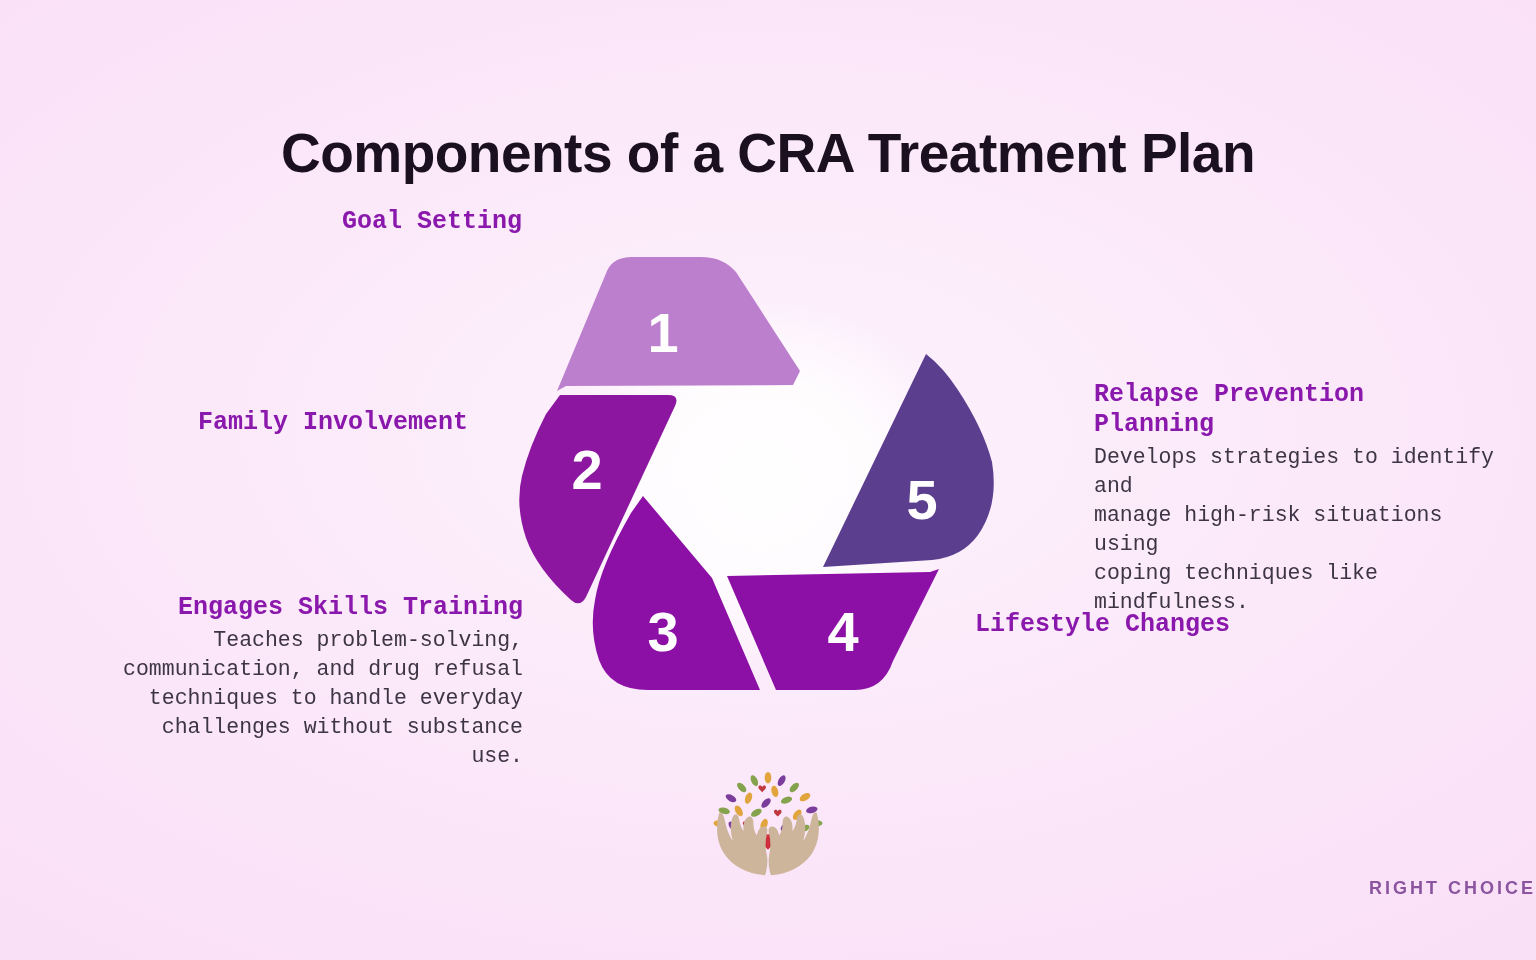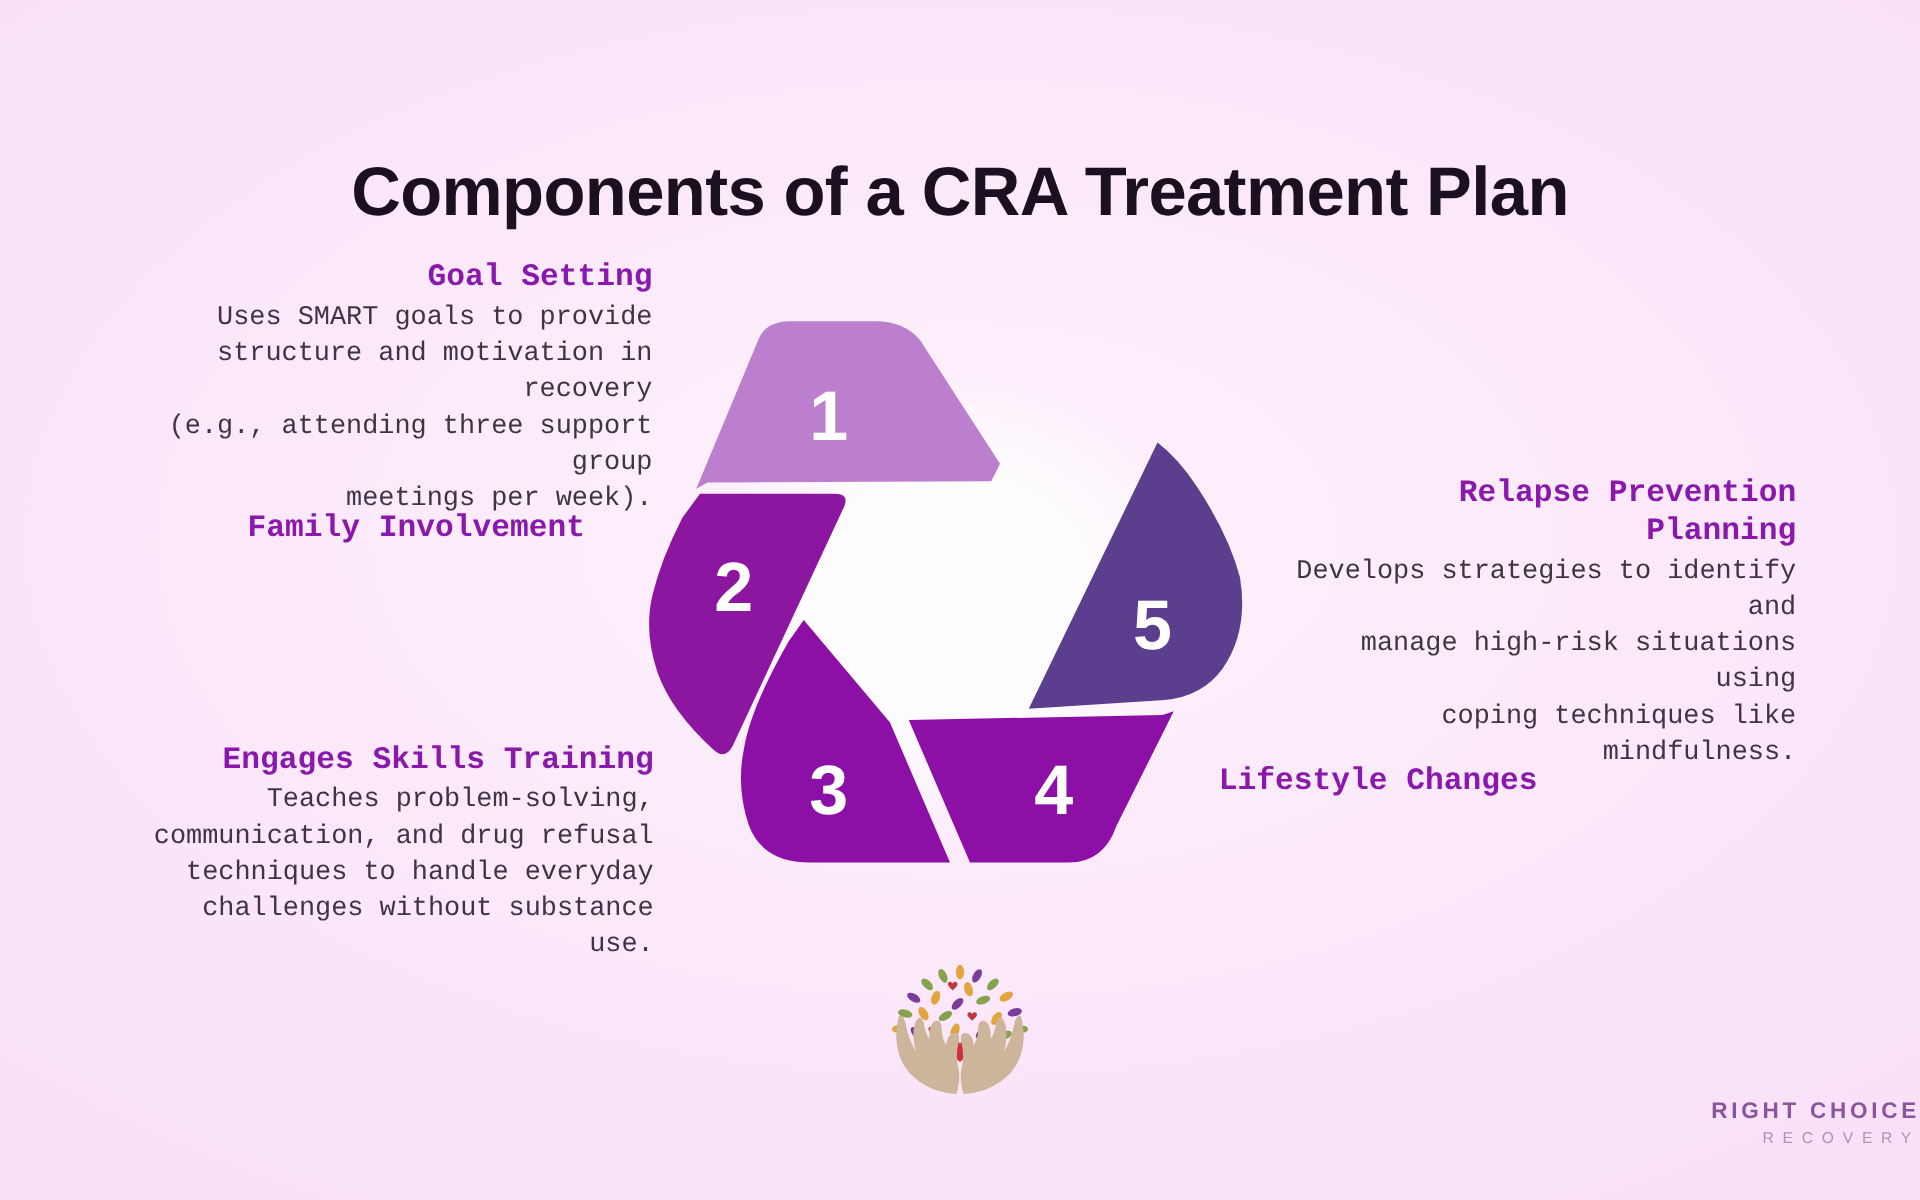--- a/index.html
+++ b/index.html
@@ -19,44 +19,40 @@
     color:#1a1020;
   }
   .block { position:absolute;font-family:Liberation Mono, monospace; }
   .block .heading { font-size:25px; line-height:30px; font-weight:bold; color:#8a18ac; margin:0 0 3px 0; }
   .block .body { font-size:21.5px; line-height:29px; color:#3d3545; white-space:pre-line; }
   .align-right { text-align:right; }
   .align-left  { text-align:left; }
   .blk-goal      { top:207px; right:1014px; width:420px; }
   .blk-family    { top:408px; right:1068px; width:420px; }
   .blk-behavior  { top:593px; right:1013px; width:420px; }
-  .blk-relapse   { top:380px; left:1037px;  width:400px;text-align:right; }
+  .blk-relapse   { top:380px; left:1094px;  width:400px; }
   .blk-lifestyle { top:610px; left:975px;   width:390px; }
   .diagram { position:absolute; left:505px; top:250px; width:500px; height:470px; }
   .seg-num { font-family:"Liberation Sans", sans-serif; font-weight:bold; font-size:56px; }
   .logo { position:absolute; left:0; top:768px; width:100%; text-align:right; }
   .logo-art { display:block; margin:0 auto; width:158px; height:112px; }
   .logo-name { margin-top:-2px; font-size:18px; font-weight:bold; letter-spacing:3px; color:#8a549e; }
   .logo-tagline { margin-top:4px; font-size:12.5px; letter-spacing:7px; color:#ab93b4; }
 </style>
 </head>
 <body>
 
 <div class="canvas">
 
   <div class="glow"></div>
 
   <h1 class="title">Components of a CRA Treatment Plan</h1>
 
   <div class="block align-right blk-goal">
     <div class="heading">Goal Setting</div>
-    <div class="body">Uses SMART goals to provide
-structure and motivation in recovery
-(e.g., attending three support group
-meetings per week).</div>
   </div>
 
   <div class="block align-right blk-family">
     <div class="heading">Family Involvement</div>
   </div>
 
   <div class="block align-right blk-behavior">
     <div class="heading">Engages Skills Training</div>
     <div class="body">Teaches problem-solving,
 communication, and drug refusal
@@ -130,16 +126,15 @@
           <path transform="translate(58,54) scale(1.5)" d="M0,1.6 C-0.7,0.2 -2.6,0.3 -2.6,1.9 C-2.6,3.1 -1.3,3.9 0,5.2 C1.3,3.9 2.6,3.1 2.6,1.9 C2.6,0.3 0.7,0.2 0,1.6 Z"></path>
         </g>
       </g>
       <path fill="#cf2f3d" transform="translate(80,62) scale(4.2)" d="M0,1.6 C-0.7,0.2 -2.6,0.3 -2.6,1.9 C-2.6,3.1 -1.3,3.9 0,5.2 C1.3,3.9 2.6,3.1 2.6,1.9 C2.6,0.3 0.7,0.2 0,1.6 Z"></path>
       <g fill="#cdb59b">
         <path d="M 77,110 C 59,109 44,101 35,88 C 27,76 26,60 30,46 C 32,45 34,47 35,51 C 37,60 39,68 44,75 C 41,66 41,56 44,50 C 46,46 49,47 50,51 C 51,56 52,61 55,65 C 54,58 56,52 60,50 C 63,49 65,52 65,56 C 65,61 66,66 69,70 C 69,64 72,60 76,60 C 79,60 80,63 79,67 C 77,75 77,83 79,90 C 80,97 79,104 77,110 Z"></path>
         <path d="M 83,110 C 101,109 116,101 125,88 C 133,76 134,60 130,46 C 128,45 126,47 125,51 C 123,60 121,68 116,75 C 119,66 119,56 116,50 C 114,46 111,47 110,51 C 109,56 108,61 105,65 C 106,58 104,52 100,50 C 97,49 95,52 95,56 C 95,61 94,66 91,70 C 91,64 88,60 84,60 C 81,60 80,63 81,67 C 83,75 83,83 81,90 C 80,97 81,104 83,110 Z"></path>
       </g>
     </svg>
     <div class="logo-name">RIGHT CHOICE</div>
-    <div class="logo-tagline">RECOVERY</div>
   </div>
 
 </div>
 
 </body></html>

